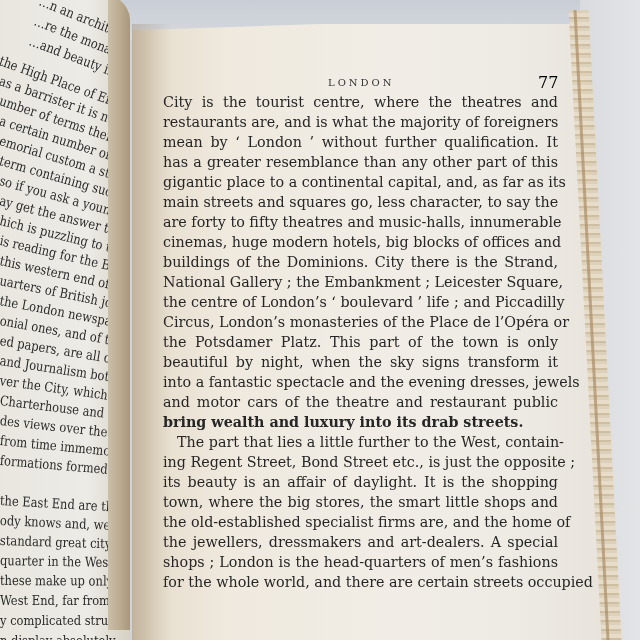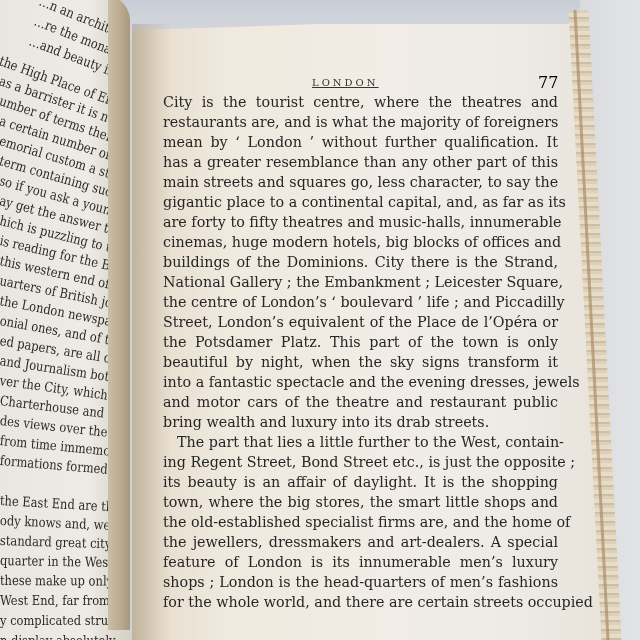--- a/index.html
+++ b/index.html
@@ -47,36 +47,36 @@
       transform: skewX(3deg);
       opacity: 0.9;
     }
     .page-edge-line {
       position: absolute; left: 590px; top: 10px; width: 3px; height: 630px;
       background: #a98c66;
       transform: skewX(3deg);
       opacity: 0.7;
     }
     .running-head {
-      position: absolute; left: 312px; top: 77px;
-      font-size: 10px; letter-spacing: 3px; color: #333; text-decoration: underline;
+      position: absolute; left: 328px; top: 77px;
+      font-size: 10px; letter-spacing: 3px; color: #333;
     }
     .page-number {
       position: absolute; left: 538px; top: 73px;
       font-size: 16px; color: #000000;
     }
     .body-text {
       position: absolute; left: 163px; top: 92px; width: 395px;
       font-size: 14.3px; line-height: 20px; color: #262626;
     }
     .body-text .line {
       display: block; white-space: nowrap; text-align: justify;
       text-align-last: justify; width: 395px;
     }
-    .body-text .line.last { text-align-last: left; }
+    .body-text .line.last { text-align-last: left; font-weight: bold; }
     .body-text .line.indent { padding-left: 14px; }
     .shade {
       position: absolute; left: 132px; top: 24px; width: 40px; height: 616px;
       background: linear-gradient(90deg, rgba(150,130,100,0.35), rgba(150,130,100,0));
       pointer-events: none;
     }
   </style>
 </head>
 <body>
 
@@ -128,35 +128,34 @@
 <div class="page-edge-line"></div>
 
 <div class="running-head">LONDON</div>
 <div class="page-number">77</div>
 
 <div class="body-text" id="body-text">
     <span class="line">City is the tourist centre, where the theatres and</span>
     <span class="line">restaurants are, and is what the majority of foreigners</span>
     <span class="line">mean by ‘ London ’ without further qualification. It</span>
     <span class="line">has a greater resemblance than any other part of this</span>
+    <span class="line">gigantic place to a continental capital, and, as far as its</span>
     <span class="line">main streets and squares go, less character, to say the</span>
-    <span class="line">gigantic place to a continental capital, and, as far as its</span>
     <span class="line">are forty to fifty theatres and music-halls, innumerable</span>
     <span class="line">cinemas, huge modern hotels, big blocks of offices and</span>
     <span class="line">buildings of the Dominions.  City there is the Strand,</span>
     <span class="line">National Gallery ; the Embankment ; Leicester Square,</span>
     <span class="line">the centre of London’s ‘ boulevard ’ life ; and Piccadilly</span>
-    <span class="line">Street, London’s equivalent of the Place de l’Opéra or</span>
+    <span class="line">Circus, London’s monasteries of the Place de l’Opéra or</span>
     <span class="line">the Potsdamer Platz.  This part of the town is only</span>
     <span class="line">beautiful by night, when the sky signs transform it</span>
     <span class="line">into a fantastic spectacle and the evening dresses, jewels</span>
     <span class="line">and motor cars of the theatre and restaurant public</span>
     <span class="line last">bring wealth and luxury into its drab streets.</span>
     <span class="line indent">The part that lies a little further to the West, contain-</span>
     <span class="line">ing Regent Street, Bond Street etc., is just the opposite ;</span>
     <span class="line">its beauty is an affair of daylight.  It is the shopping</span>
     <span class="line">town, where the big stores, the smart little shops and</span>
     <span class="line">the old-established specialist firms are, and the home of</span>
     <span class="line">the jewellers, dressmakers and art-dealers.  A special</span>
-    <span class="line">feature of London is its innumerable men’s luxury</span>
     <span class="line">shops ; London is the head-quarters of men’s fashions</span>
     <span class="line">for the whole world, and there are certain streets occupied</span>
   </div>
 
 </body></html>

